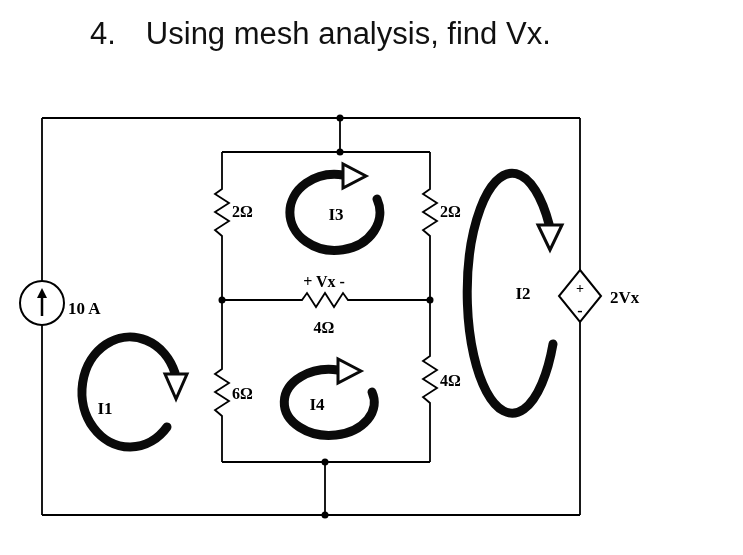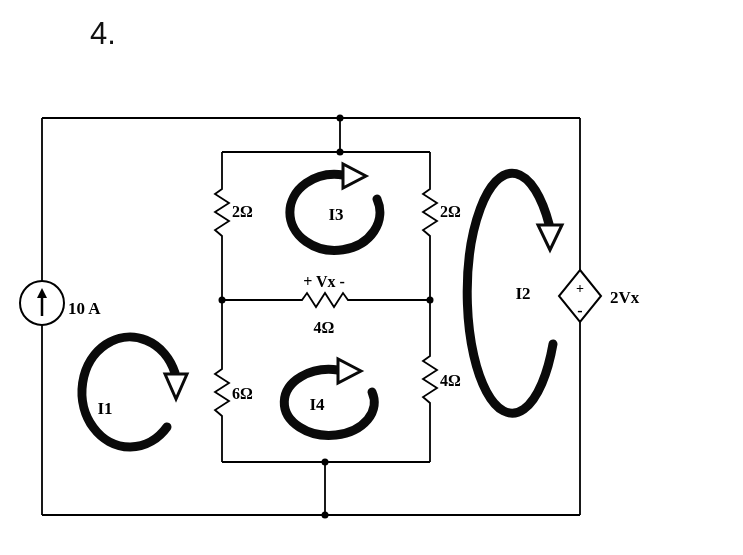--- a/index.html
+++ b/index.html
@@ -36,20 +36,21 @@
     fill: #000000;
   }
 </style>
 </head>
 <body>
 
 <div class="page">
 
   <div class="title">
     <span>4.</span>
+    <span>Using mesh analysis, find Vx.</span>
   </div>
 
   <svg class="circuit" width="743" height="555" viewBox="0 0 743 555">
 
     <g stroke="#000" stroke-width="1.8" fill="none">
       <path d="M42,118 H580"></path>
       <path d="M42,118 V281 M42,325 V515"></path>
       <path d="M42,515 H580"></path>
       <path d="M580,118 V270 M580,322 V515"></path>
       <path d="M222,152 H430"></path>

